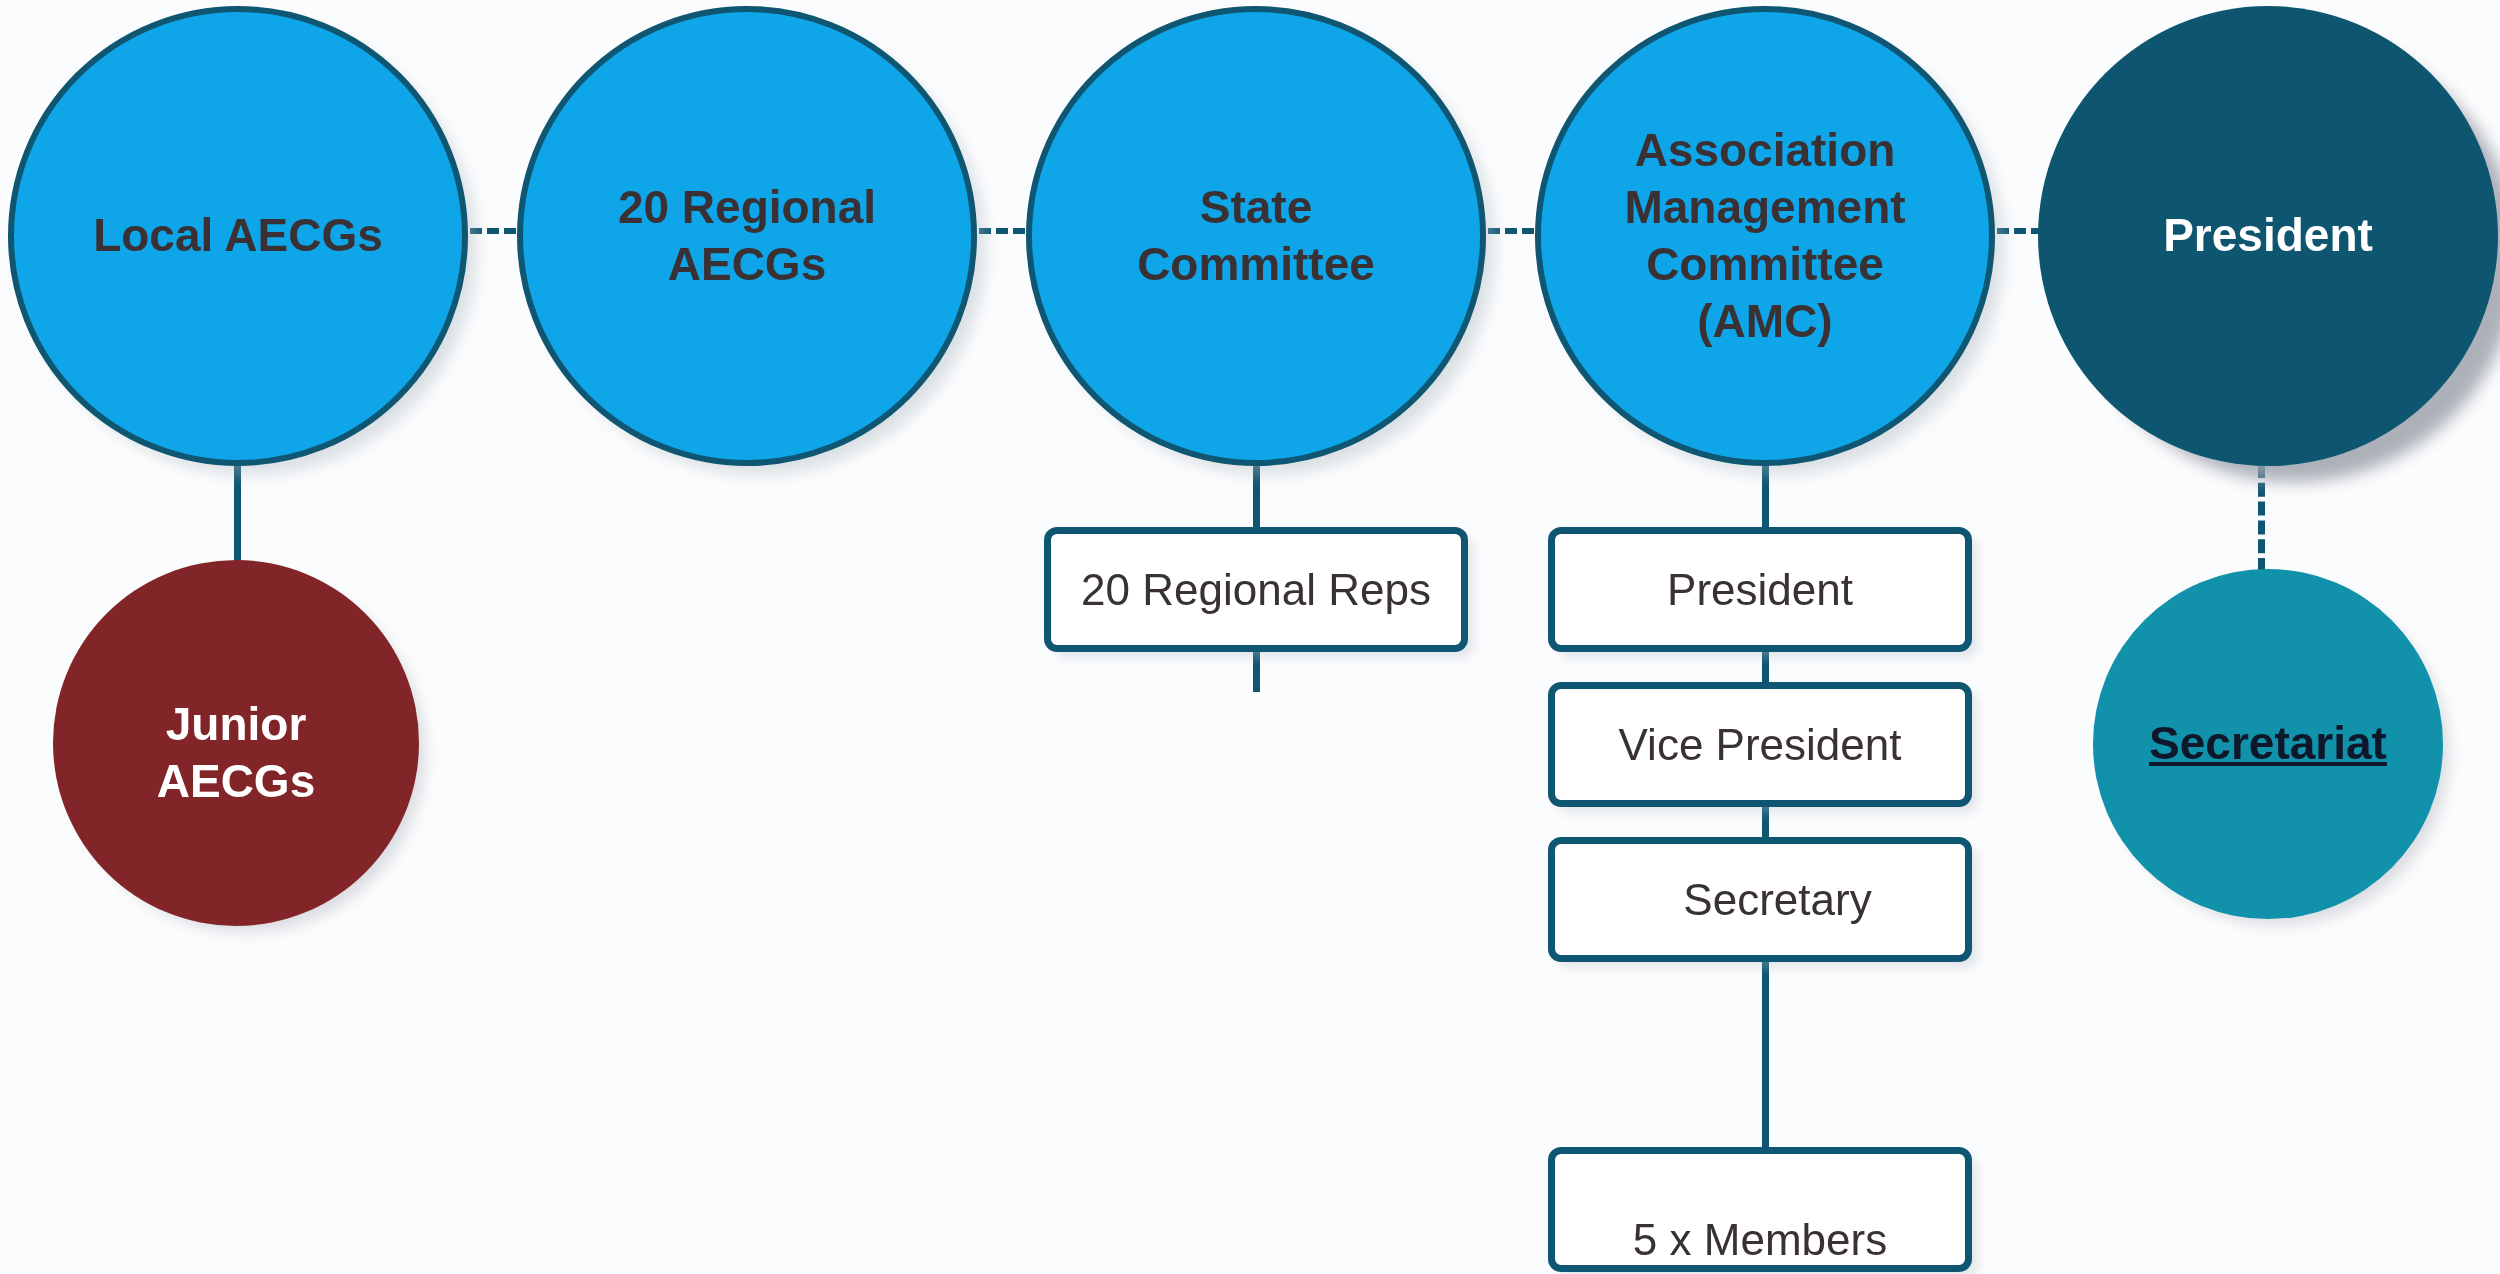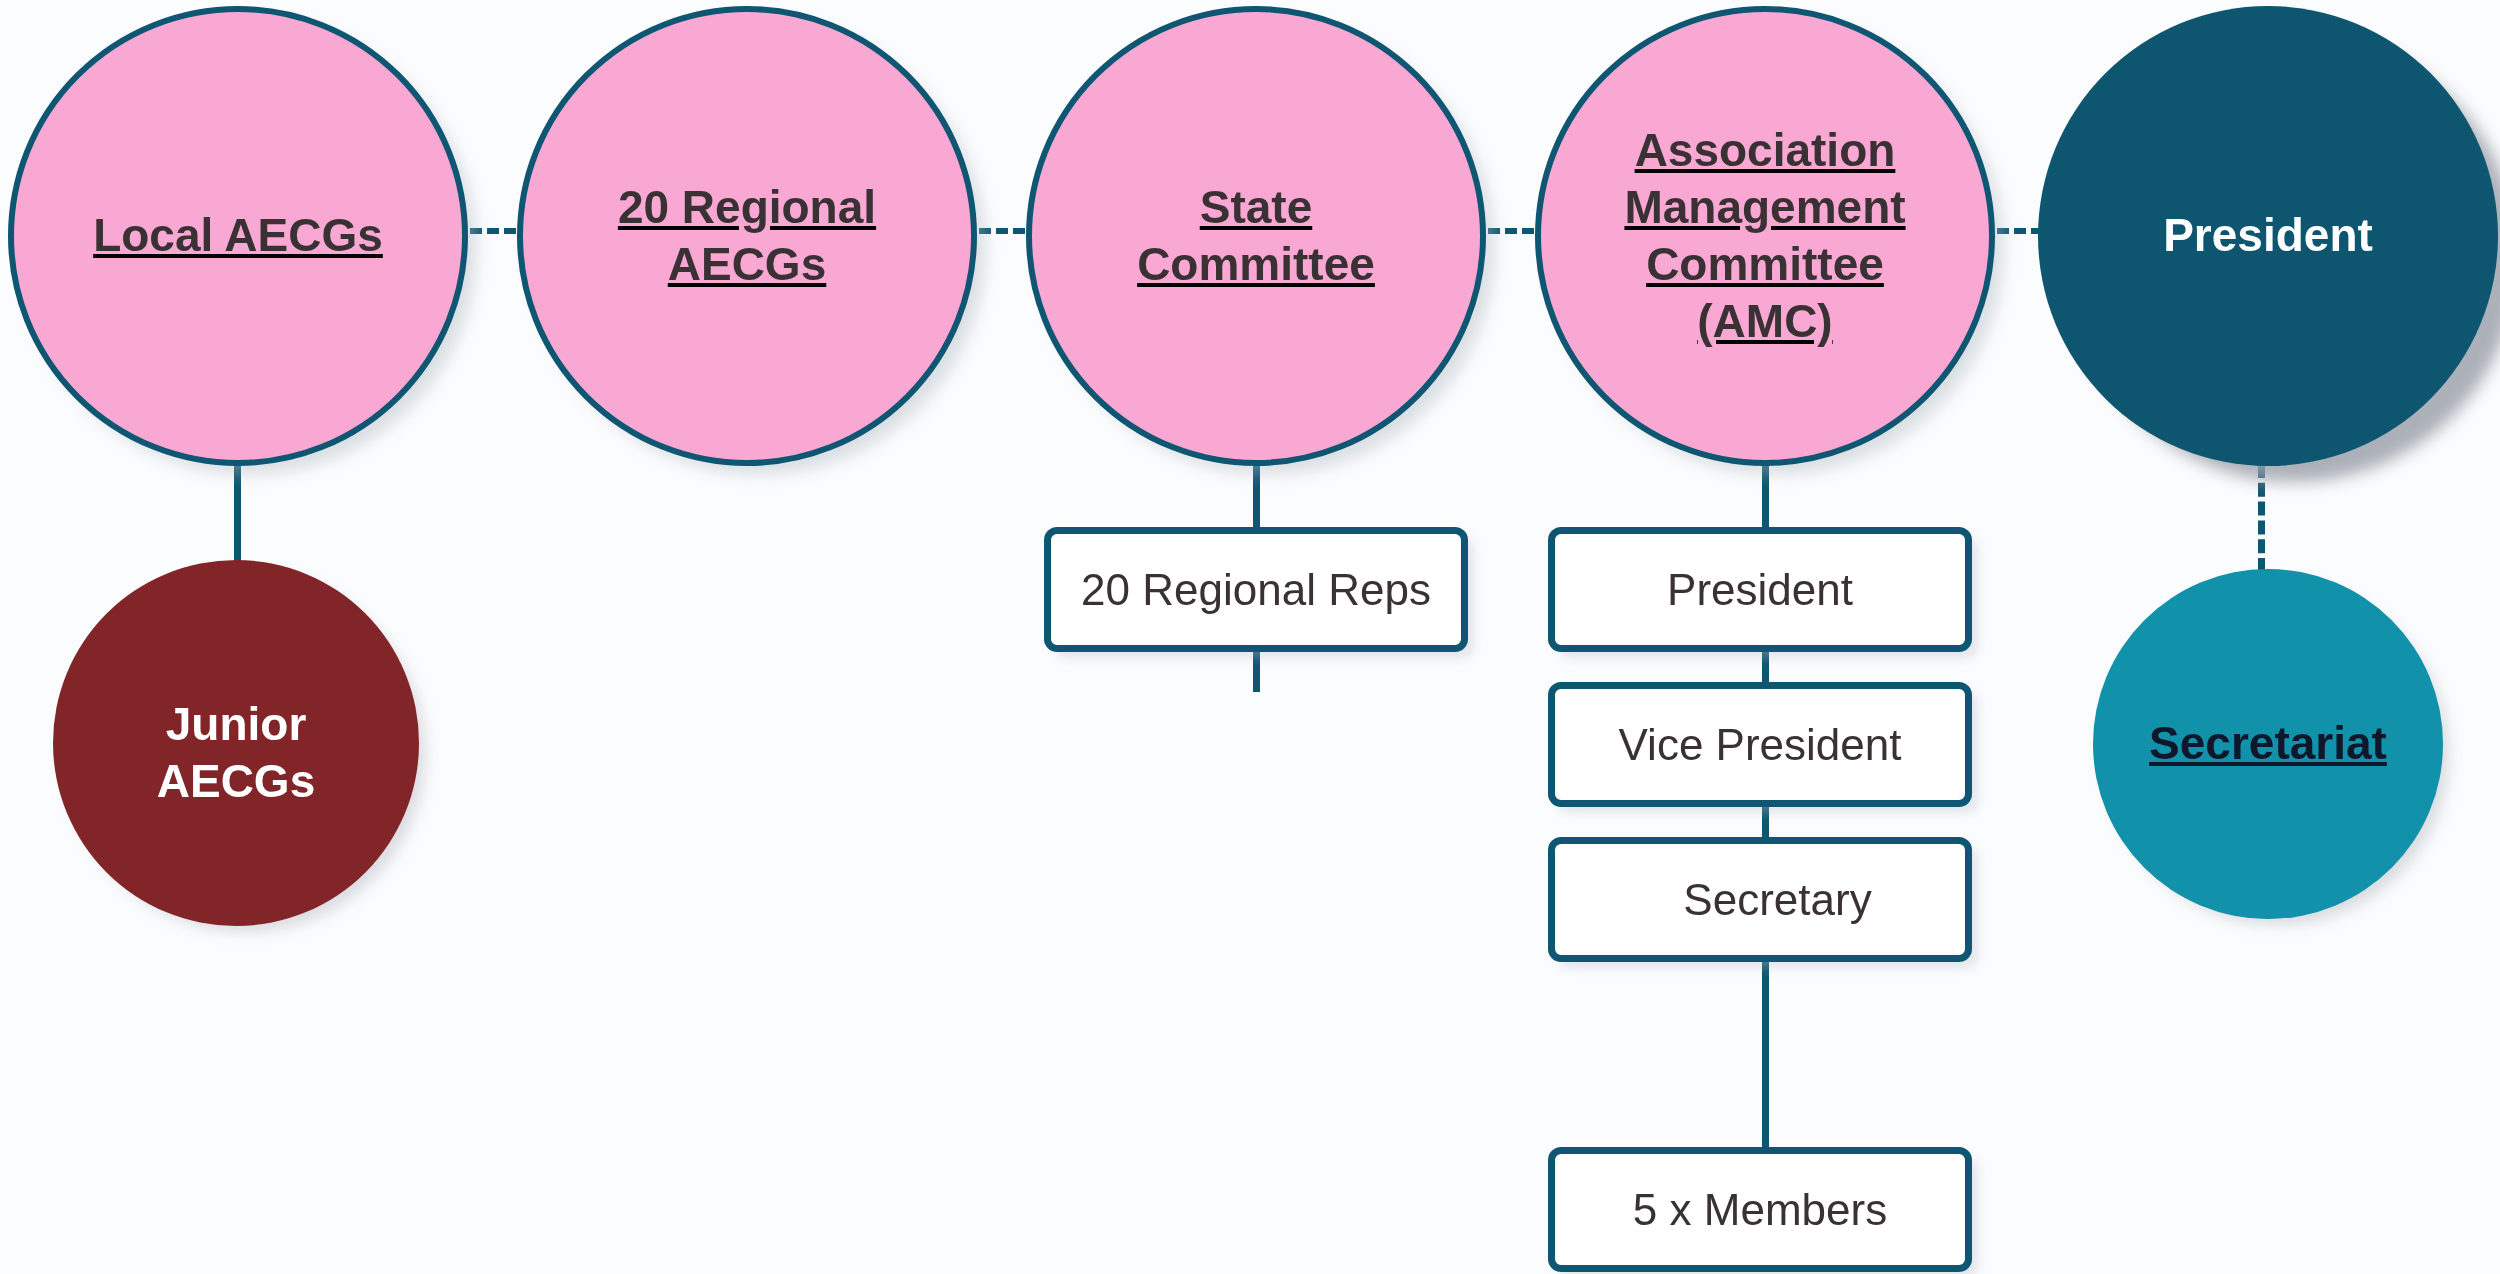--- a/index.html
+++ b/index.html
@@ -30,24 +30,23 @@
   .circle .lbl{
     white-space:pre-line;
     font-weight:700;
     font-size:46px;
     line-height:1.24;
     color:var(--ink);
     padding:0 30px;
   }
   .big{width:460px;height:460px;top:6px;}
   .outlined{
-    background:#f9a8d4;
+    background:#0ea5e9;
     border:6px solid var(--teal);
     box-shadow:12px 12px 16px -4px rgba(176,186,196,.45);
-    text-decoration:underline;
   }
   .filled-dark{
     background:var(--teal-fill);
     box-shadow:26px 22px 16px -6px rgba(158,162,172,.85);
   }
   .filled-dark .lbl{color:#fff;}
   .filled-maroon{
     background:var(--maroon);
     box-shadow:10px 10px 14px -4px rgba(185,190,198,.5);
   }
@@ -133,17 +132,17 @@
 
   <div class="node-box" style="left:1548px;top:527px;">
     <span class="lbl">President</span>
   </div>
   <div class="node-box" style="left:1548px;top:682px;text-align:center;">
     <span class="lbl">Vice President</span>
   </div>
   <div class="node-box" style="left:1548px;top:837px;padding-left:35px;">
     <span class="lbl">Secretary</span>
   </div>
-  <div class="node-box" style="left:1548px;top:1147px;">
+  <div class="node-box" style="left:1548px;top:1147px;align-items:flex-end;">
     <span class="lbl">5 x Members</span>
   </div>
 
 </div>
 
 </body></html>

